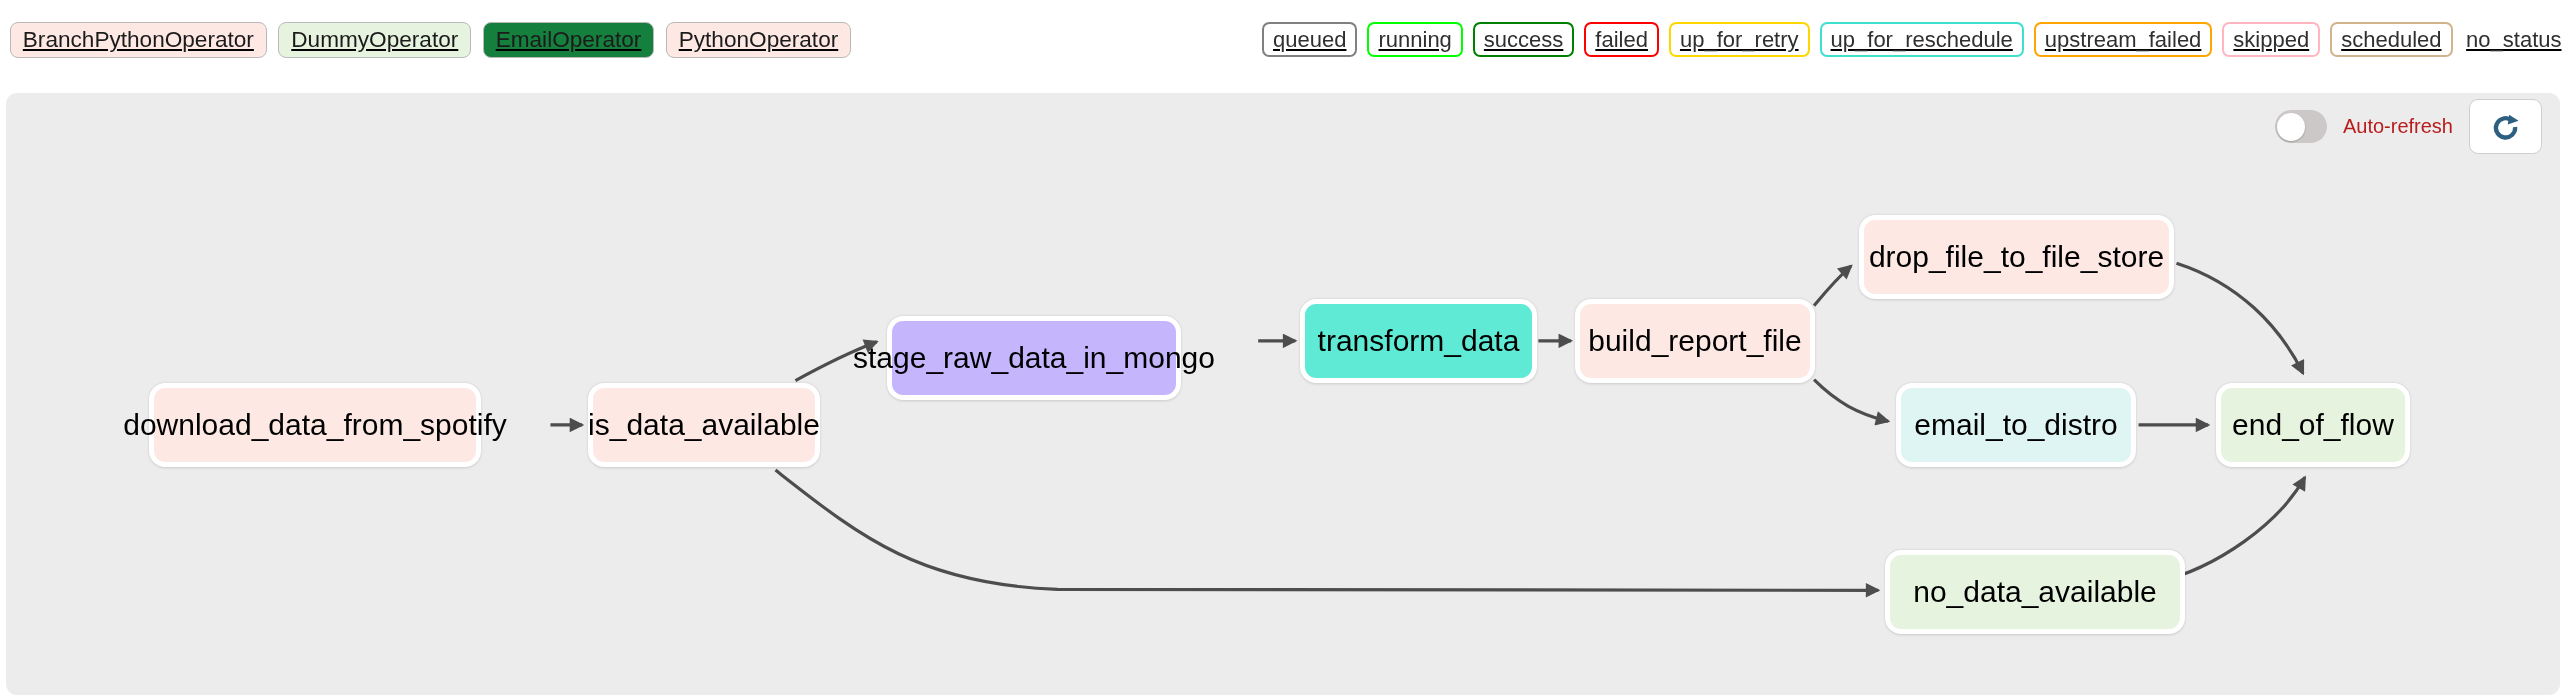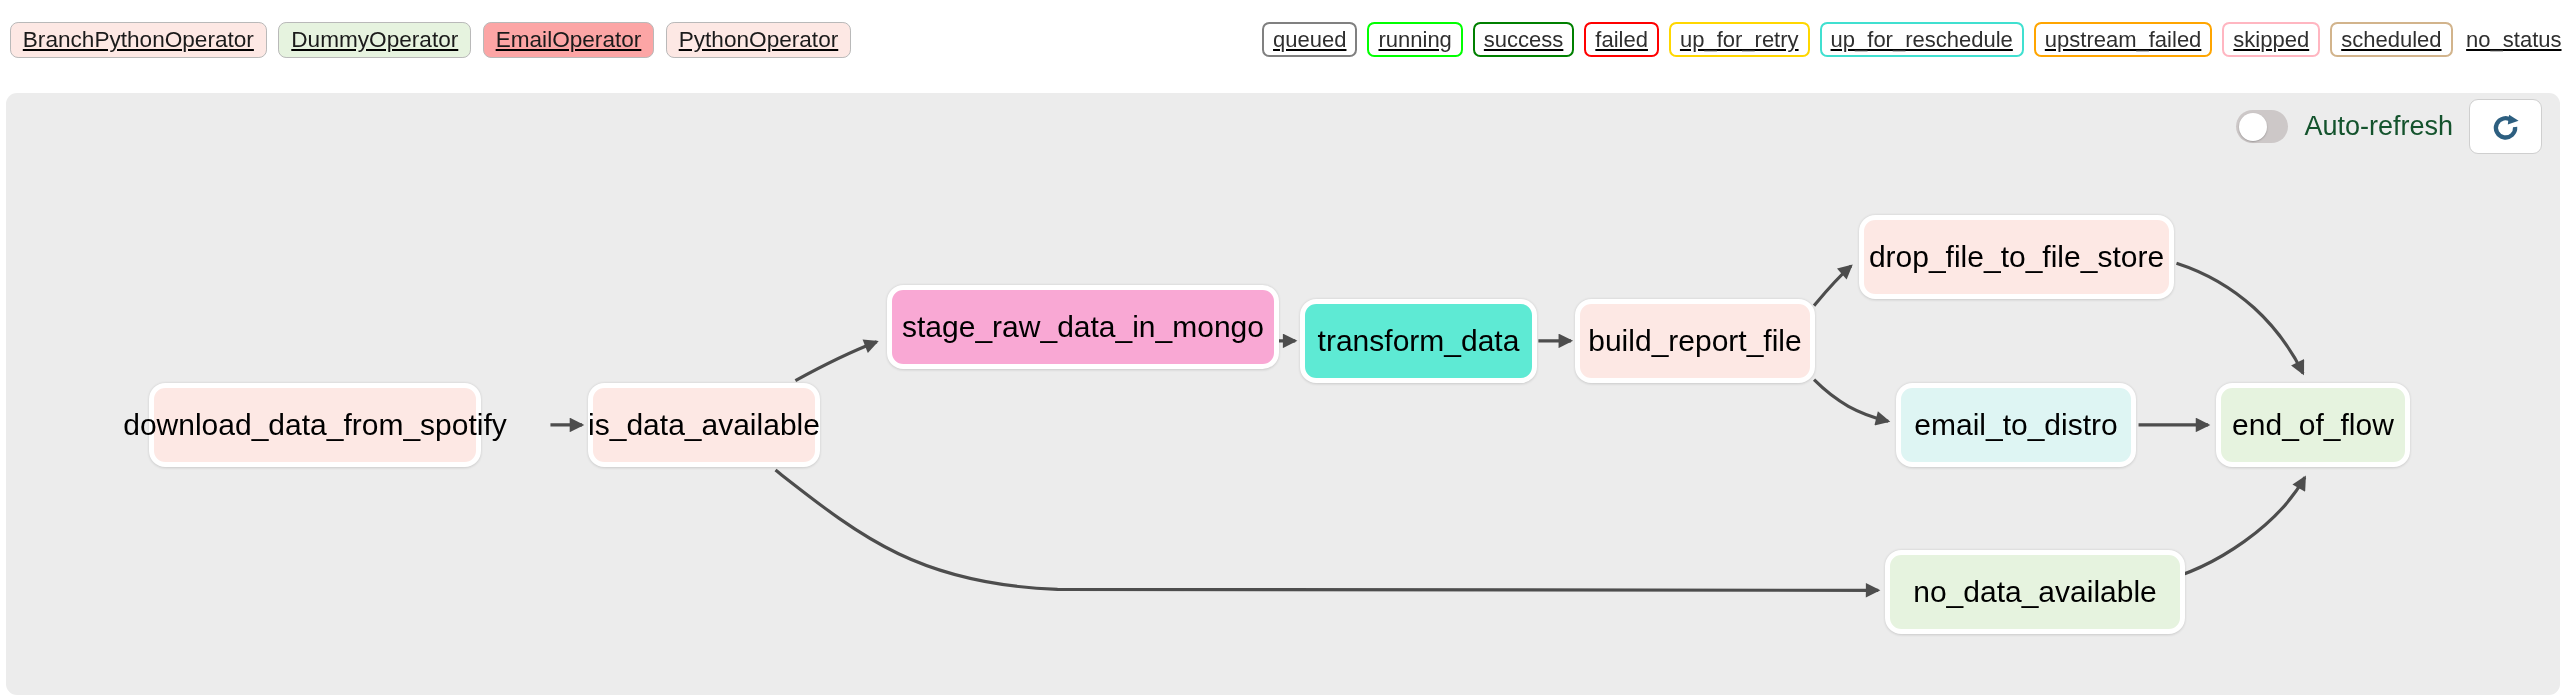--- a/index.html
+++ b/index.html
@@ -36,21 +36,21 @@
     display:flex;align-items:center;gap:16.3px;z-index:5;
   }
   .toggle{
     position:relative;width:52px;height:33px;border-radius:17px;background:#cdc8c8;
     cursor:pointer;flex:0 0 auto;
   }
   .toggle .knob{
     position:absolute;left:2.7px;top:2.7px;width:28px;height:28px;border-radius:50%;
     background:#ffffff;box-shadow:0 0.9px 1.8px rgba(0,0,0,.25);
   }
-  .toggle-label{font-size:27px;color:#14532d;}
+  .toggle-label{font-size:20px;color:#b91c1c;}
   .refresh-btn{
     width:73px;height:55px;background:#ffffff;border:1.8px solid #cfcfcf;border-radius:9px;
     display:flex;align-items:center;justify-content:center;cursor:pointer;padding:0;
   }
   .refresh-icon{width:33px;height:33px;}
   
   .edges{position:absolute;left:0;top:0;width:2576px;height:698px;pointer-events:none;}
   .edges path.edge{stroke:#4d4d4d;stroke-width:3.5;fill:none;}
   
   .node{
@@ -62,21 +62,21 @@
 </style>
 </head>
 <body>
 
 <div class="screen">
 
   <header class="topbar">
     <div class="operator-legend">
       <span class="op-badge" style="background-color: rgb(253, 232, 228);">BranchPythonOperator</span>
       <span class="op-badge" style="background-color: rgb(230, 243, 223);">DummyOperator</span>
-      <span class="op-badge" style="background-color: #fca5a5;">EmailOperator</span>
+      <span class="op-badge" style="background-color: #15803d;">EmailOperator</span>
       <span class="op-badge" style="background-color: rgb(253, 232, 228);">PythonOperator</span>
     </div>
     <div class="status-legend">
       <span class="status-badge" style="border-color: rgb(128, 128, 128);">queued</span>
       <span class="status-badge" style="border-color: rgb(0, 255, 0);">running</span>
       <span class="status-badge" style="border-color: rgb(0, 128, 0);">success</span>
       <span class="status-badge" style="border-color: rgb(255, 0, 0);">failed</span>
       <span class="status-badge" style="border-color: rgb(255, 215, 0);">up_for_retry</span>
       <span class="status-badge" style="border-color: rgb(64, 224, 208);">up_for_reschedule</span>
       <span class="status-badge" style="border-color: rgb(255, 165, 0);">upstream_failed</span>
@@ -118,21 +118,21 @@
     <path class="edge" d="M858 520 C950 592 1015 646 1170 652 L2078 653" marker-end="url(#arrow)"></path>
     <path class="edge" d="M2384 645 C2455 628 2522 578 2550 528" marker-end="url(#arrow)"></path>
   </svg>
 
   <div class="node" style="left: 149px; top: 383px; width: 332px; background-color: rgb(253, 232, 228);">
     <span class="node-label">download_data_from_spotify</span>
   </div>
   <div class="node" style="left: 588px; top: 383px; width: 232px; background-color: rgb(253, 232, 228);">
     <span class="node-label">is_data_available</span>
   </div>
-  <div class="node" style="left: 887px; top: 285px; width: 392px; background-color: #f9a8d4;">
+  <div class="node" style="left: 887px; top: 316px; width: 294px; background-color: #c4b5fd;">
     <span class="node-label">stage_raw_data_in_mongo</span>
   </div>
   <div class="node" style="left: 1300px; top: 299px; width: 237px; background-color: #5eead4;">
     <span class="node-label">transform_data</span>
   </div>
   <div class="node" style="left: 1575px; top: 299px; width: 240px; background-color: rgb(253, 232, 228);">
     <span class="node-label">build_report_file</span>
   </div>
   <div class="node" style="left: 1859px; top: 215px; width: 315px; background-color: rgb(253, 232, 228);">
     <span class="node-label">drop_file_to_file_store</span>

